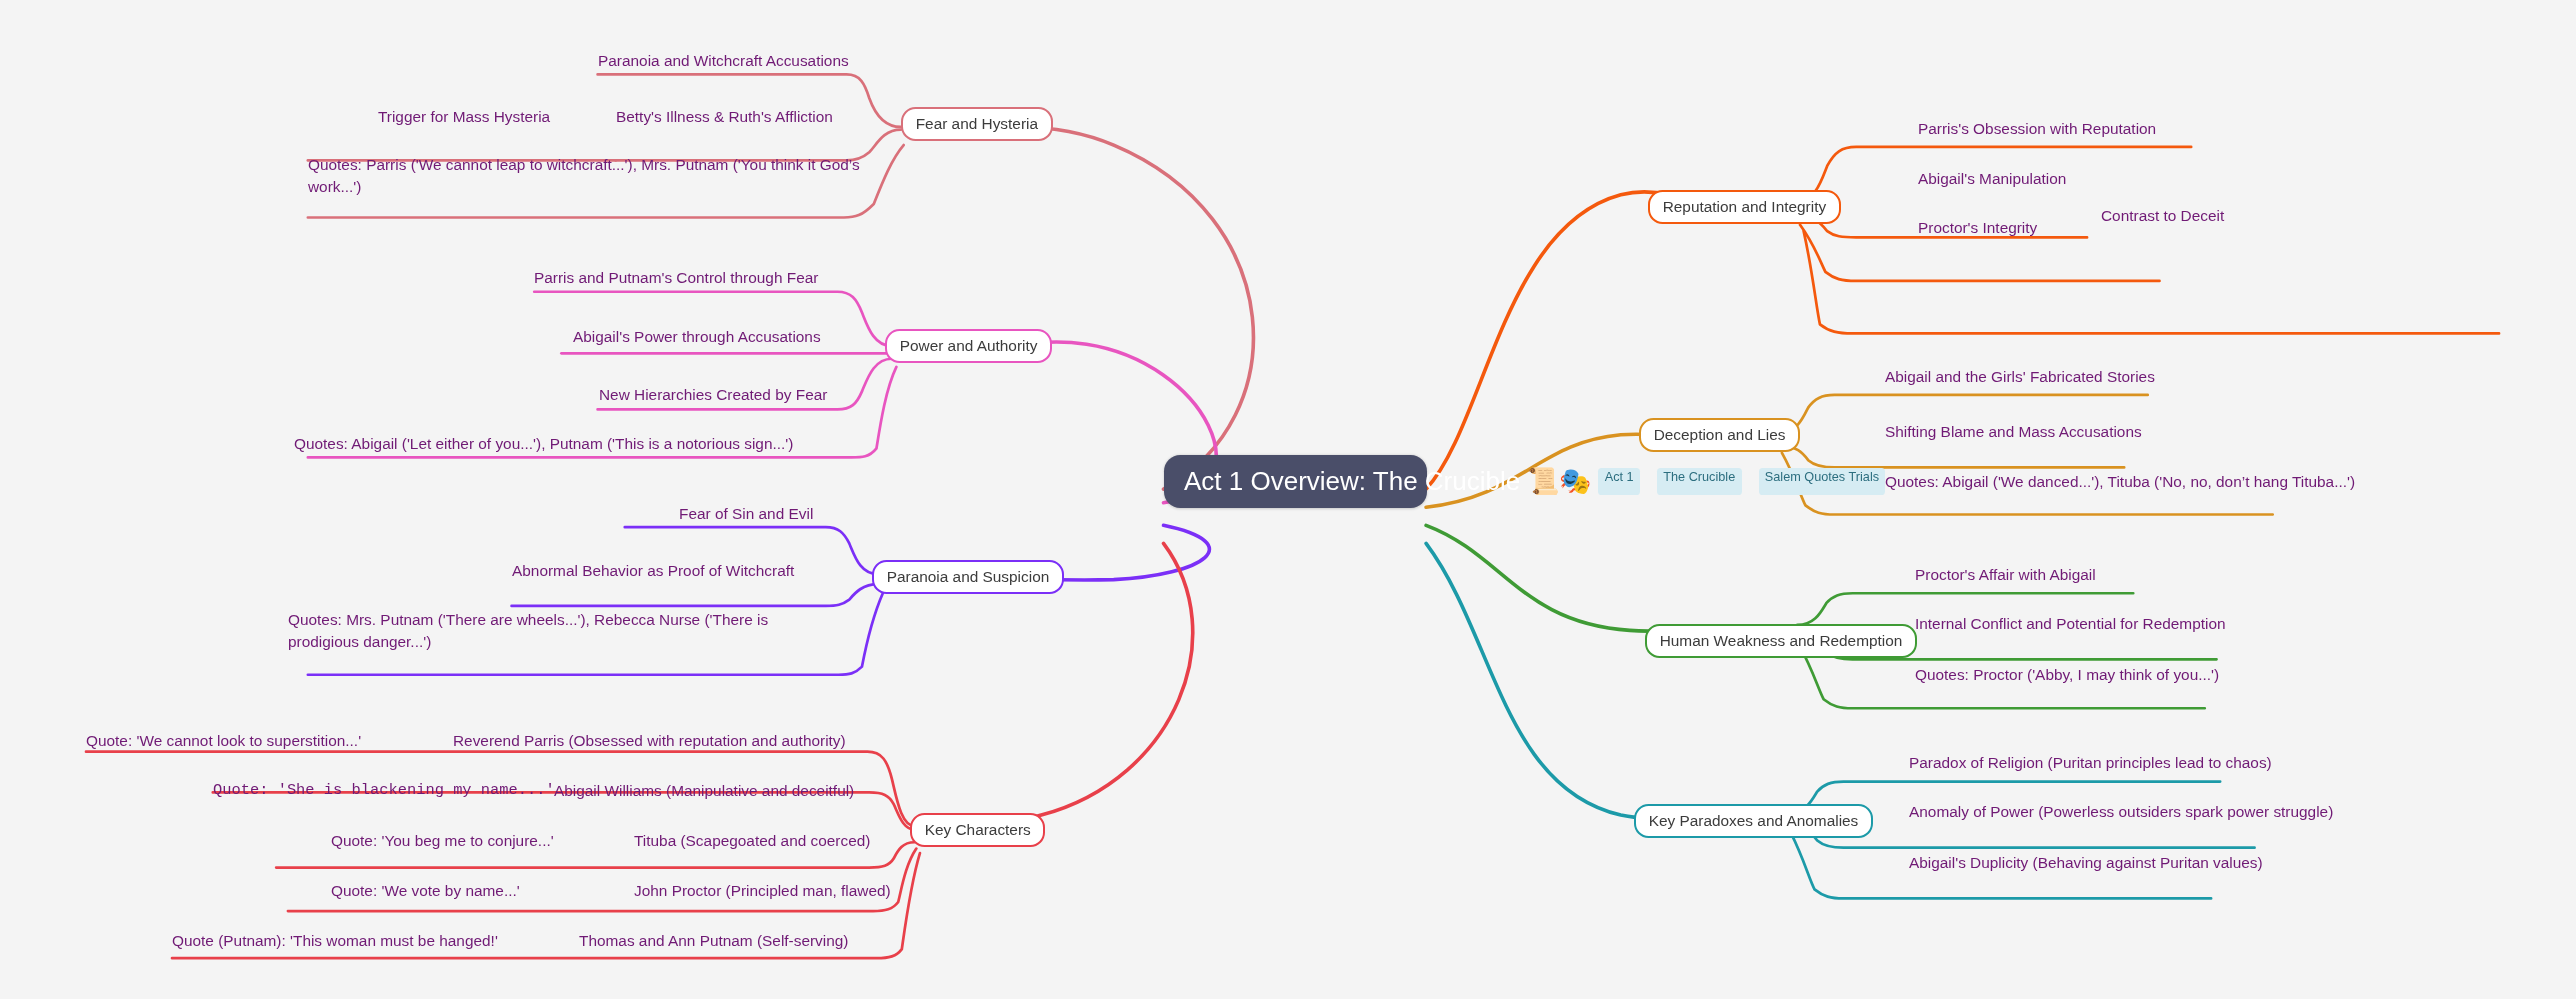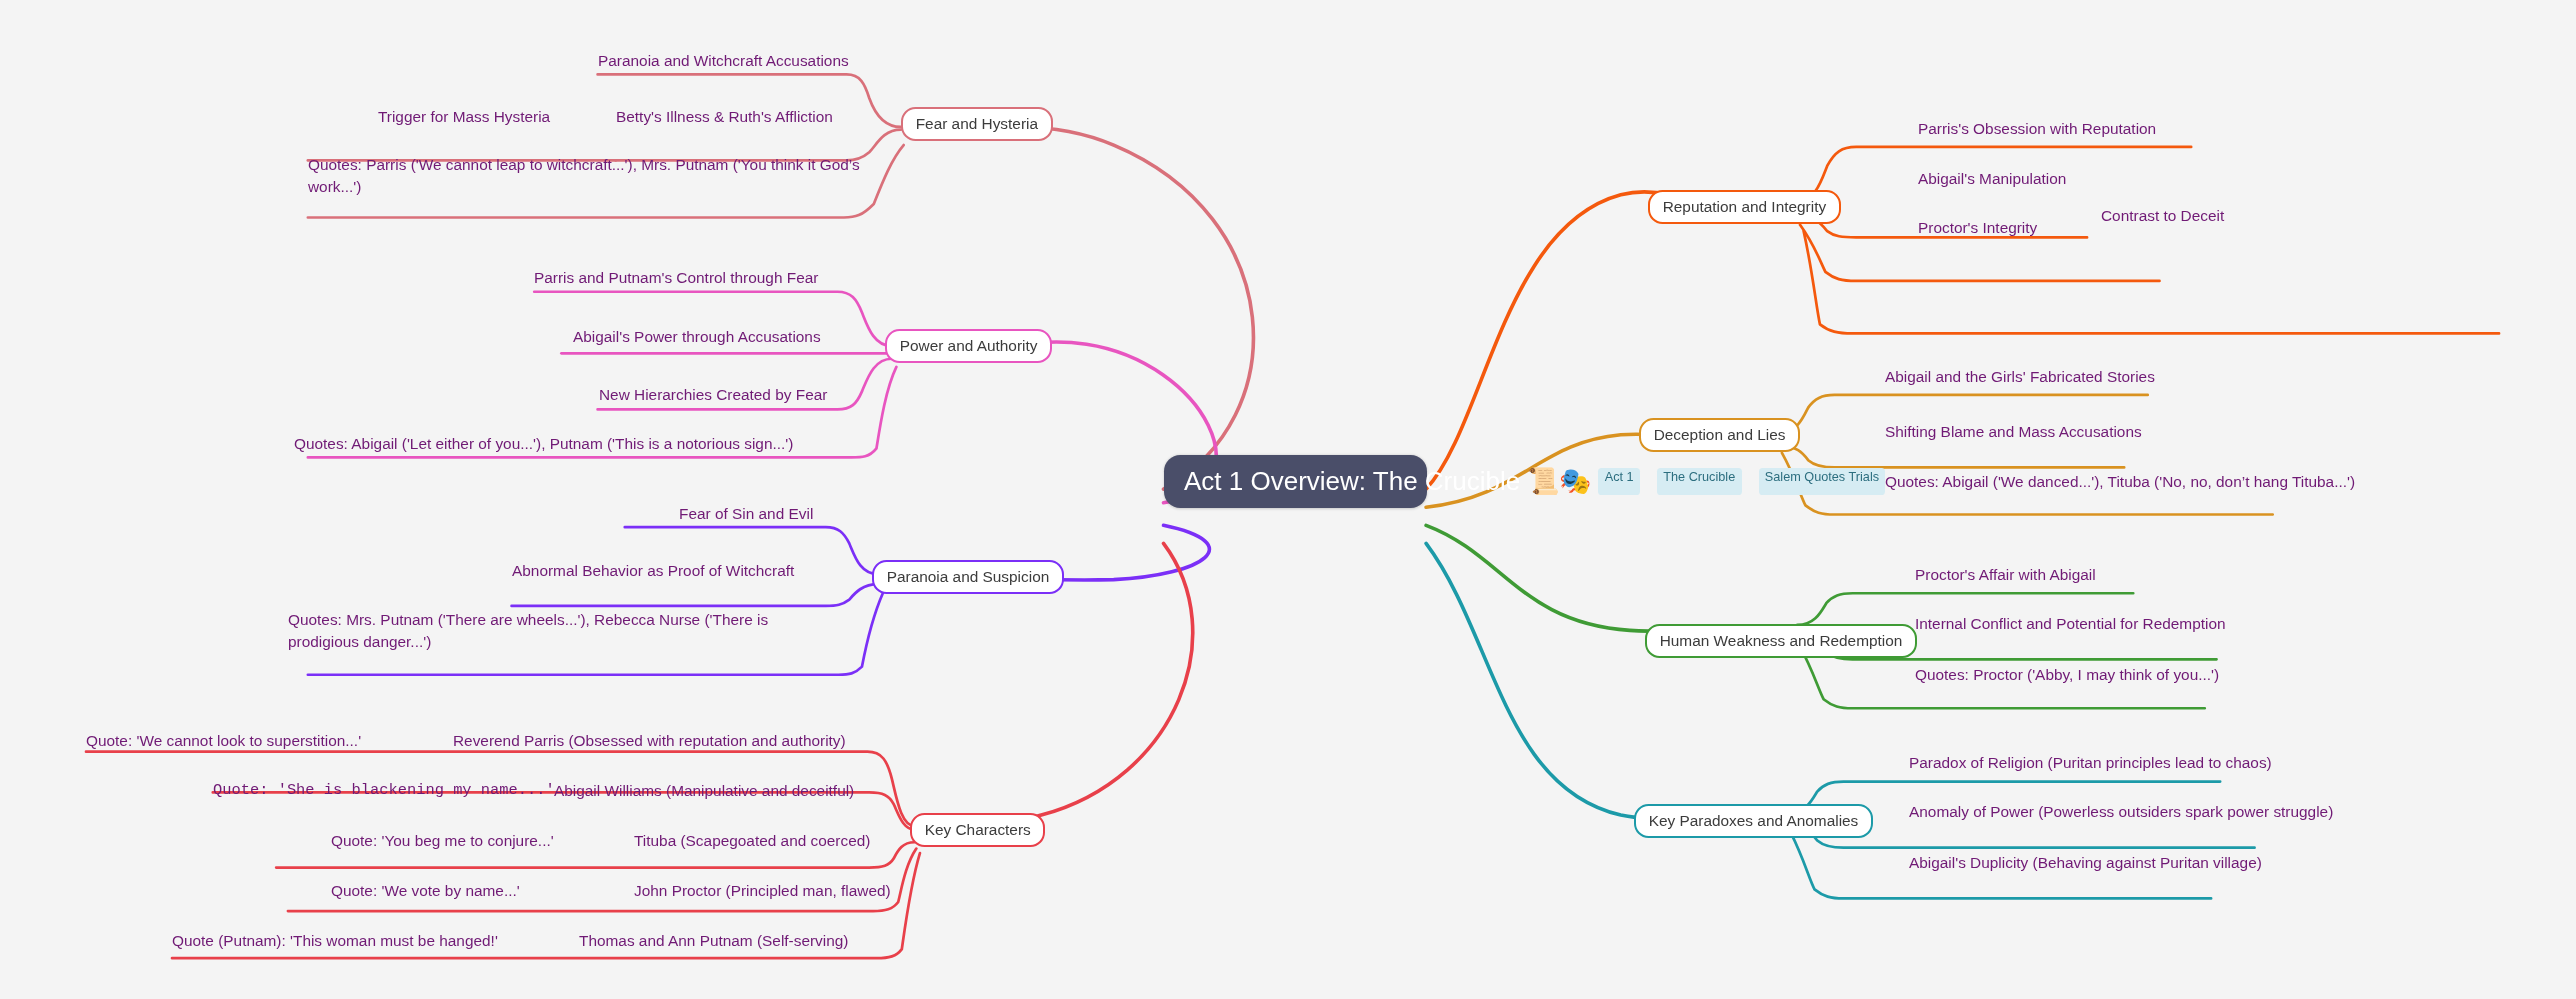--- a/index.html
+++ b/index.html
@@ -272,17 +272,17 @@
   <div class="branch-node" style="left:1634px;top:804px;border-color:#1c9aa8;">
     <span>Key Paradoxes and Anomalies</span>
   </div>
   <div class="leaf" style="left:1909px;top:752px;">
     <span>Paradox of Religion (Puritan principles lead to chaos)</span>
   </div>
   <div class="leaf" style="left:1909px;top:801px;">
     <span>Anomaly of Power (Powerless outsiders spark power struggle)</span>
   </div>
   <div class="leaf" style="left:1909px;top:852px;">
-    <span>Abigail's Duplicity (Behaving against Puritan village)</span>
+    <span>Abigail's Duplicity (Behaving against Puritan values)</span>
   </div>
 
 </div>
 
 
 </body></html>

